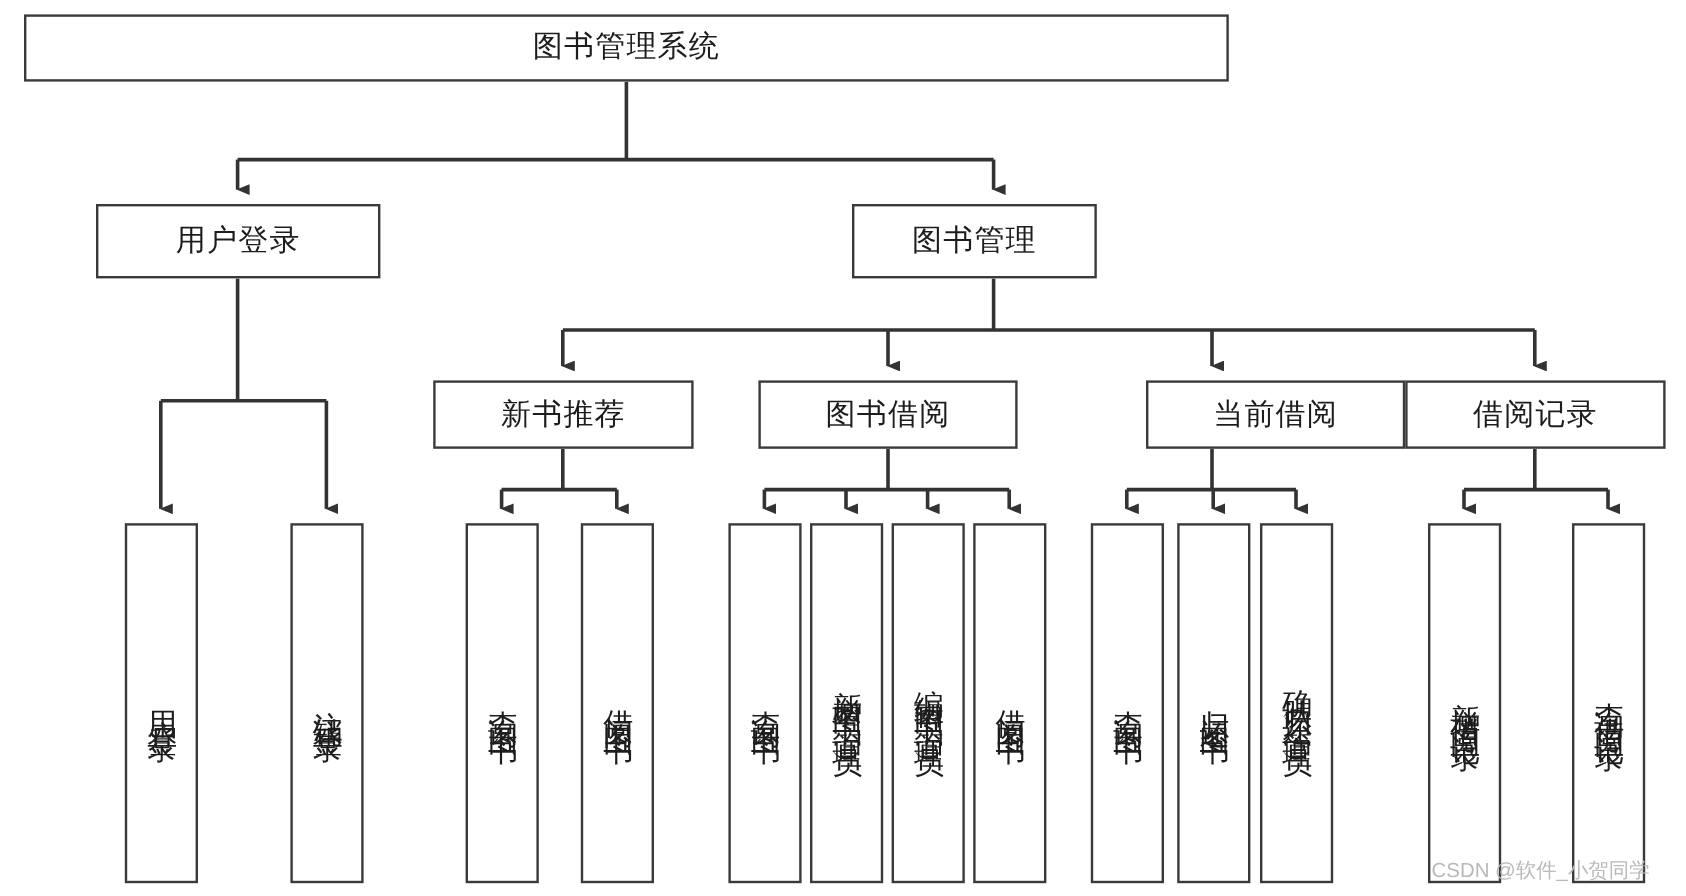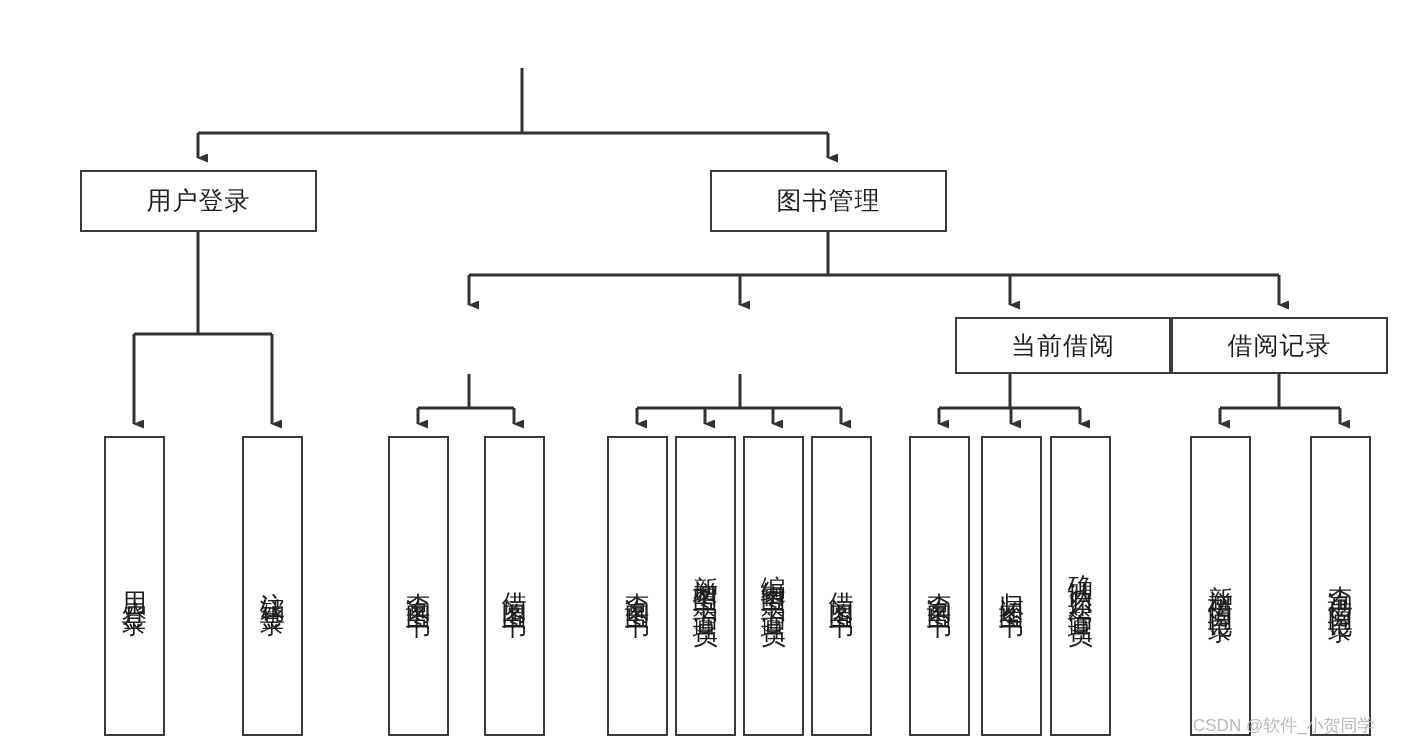--- a/index.html
+++ b/index.html
@@ -121,28 +121,37 @@
       <path d="M1011,408 L1011,424" marker-end="url(#arrow)"></path>
       <path d="M1080,408 L1080,424" marker-end="url(#arrow)"></path>
 
       <path d="M1279,374 L1279,408"></path>
       <path d="M1220,408 L1340,408"></path>
       <path d="M1220,408 L1220,424" marker-end="url(#arrow)"></path>
       <path d="M1340,408 L1340,424" marker-end="url(#arrow)"></path>
     </g>
   </svg>
 
+  <div class="node node-h node-root" style="left:20px; top:12px; width:1004px; height:56px;">
+    <span>图书管理系统</span>
+  </div>
 
   <div class="node node-h" style="left:80px; top:170px; width:237px; height:62px;">
     <span>用户登录</span>
   </div>
-  <div class="node node-h" style="left:710px; top:170px; width:237px; height:62px;">
+  <div class="node node-h" style="left:710px; top:170px; width:204px; height:62px;">
     <span>图书管理</span>
   </div>
 
+  <div class="node node-h" style="left:361px; top:317px; width:217px; height:57px;">
+    <span>新书推荐</span>
+  </div>
+  <div class="node node-h" style="left:632px; top:317px; width:216px; height:57px;">
+    <span>图书借阅</span>
+  </div>
   <div class="node node-h" style="left:955px; top:317px; width:216px; height:57px;">
     <span>当前借阅</span>
   </div>
   <div class="node node-h" style="left:1171px; top:317px; width:217px; height:57px;text-align:center;">
     <span>借阅记录</span>
   </div>
 
   <div class="node node-v" style="left:104px; top:436px; width:61px; height:300px;">
     <span class="vlabel">用户登录</span>
   </div>

